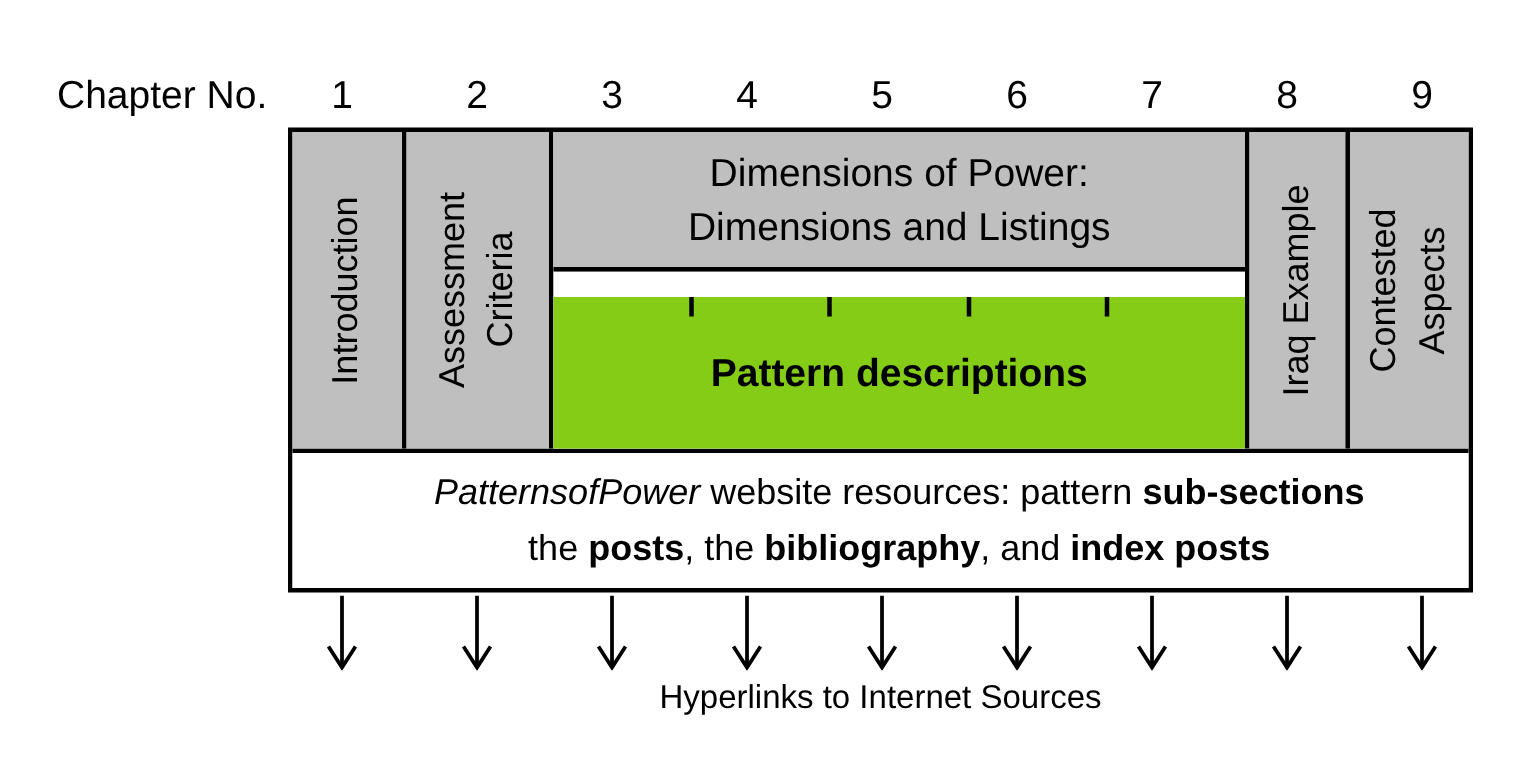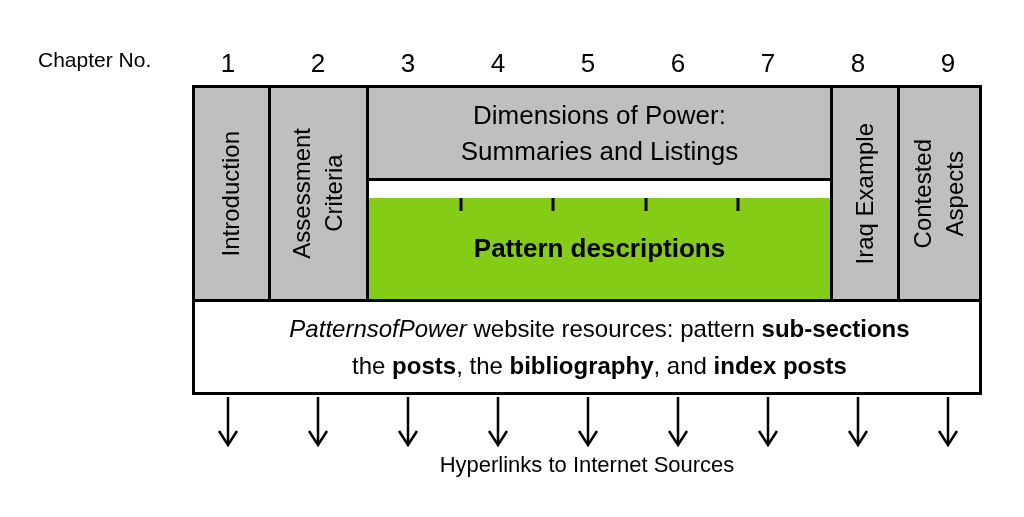--- a/index.html
+++ b/index.html
@@ -10,21 +10,21 @@
     background: #ffffff;
     font-family: "Liberation Sans", sans-serif;
     color: #000000;
     overflow: hidden;
   }
 
   
   .chapter-label {
     position: absolute;
     left: 38px; top: 48px;
-    font-size: 21px;
+    font-size: 26px;
     white-space: nowrap;
   }
   .chapter-number {
     position: absolute;
     top: 48px;
     transform: translateX(-50%);
     font-size: 26px;
   }
 
   
@@ -157,21 +157,21 @@
         <div class="vtext">Introduction</div>
       </div>
 
       <div class="cell cell-assessment">
         <div class="vtext"><span>Assessment</span><br><span>Criteria</span></div>
       </div>
 
       <div class="dims-wrap">
         <div class="dims-box">
           <span>Dimensions of Power:</span>
-          <span>Summaries and Listings</span>
+          <span>Dimensions and Listings</span>
         </div>
         <div class="pattern-box">
           <div class="tick tick-1"></div>
           <div class="tick tick-2"></div>
           <div class="tick tick-3"></div>
           <div class="tick tick-4"></div>
           <span>Pattern descriptions</span>
         </div>
       </div>
 

